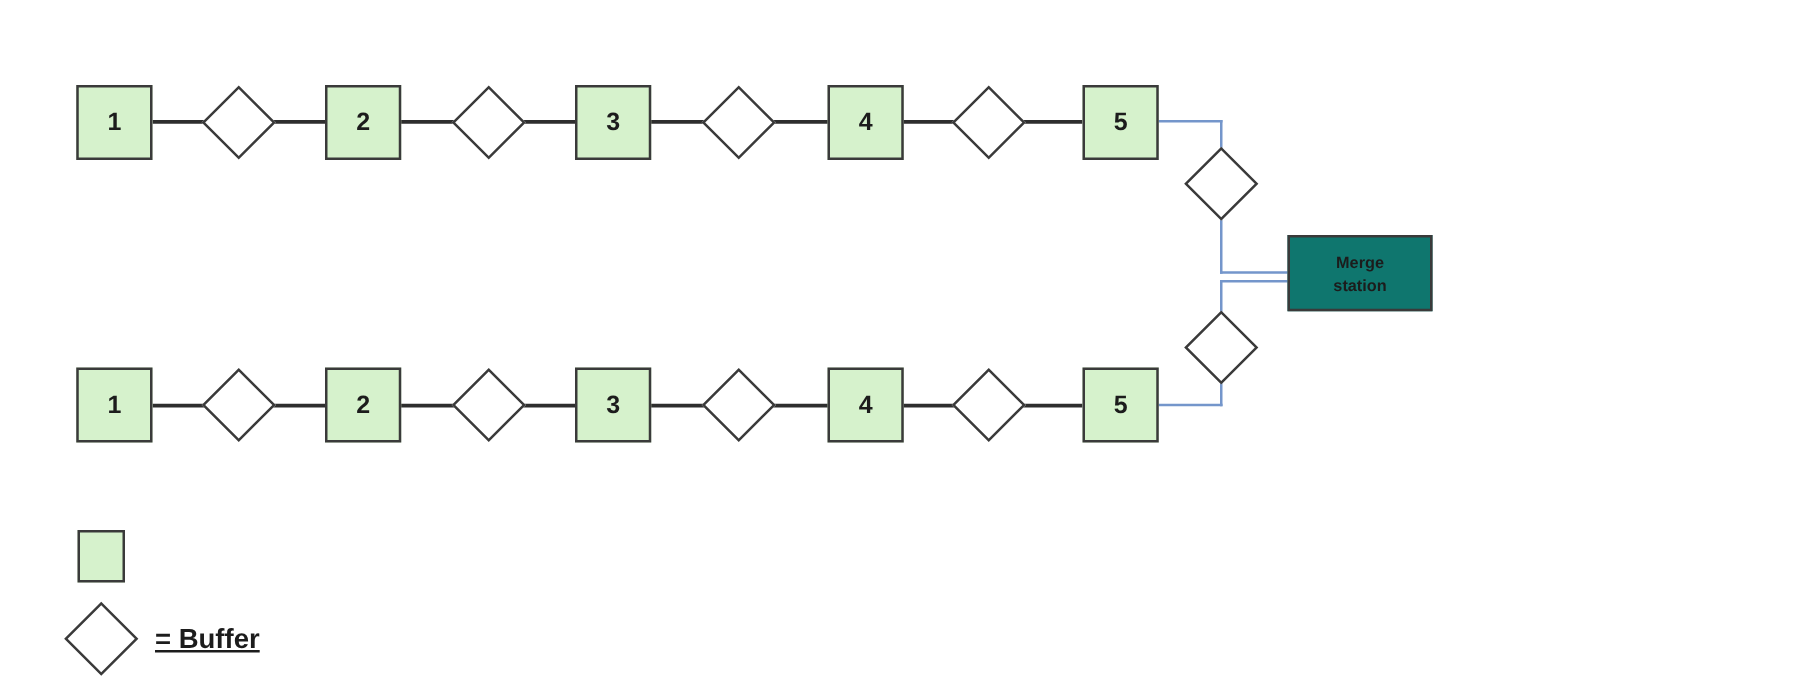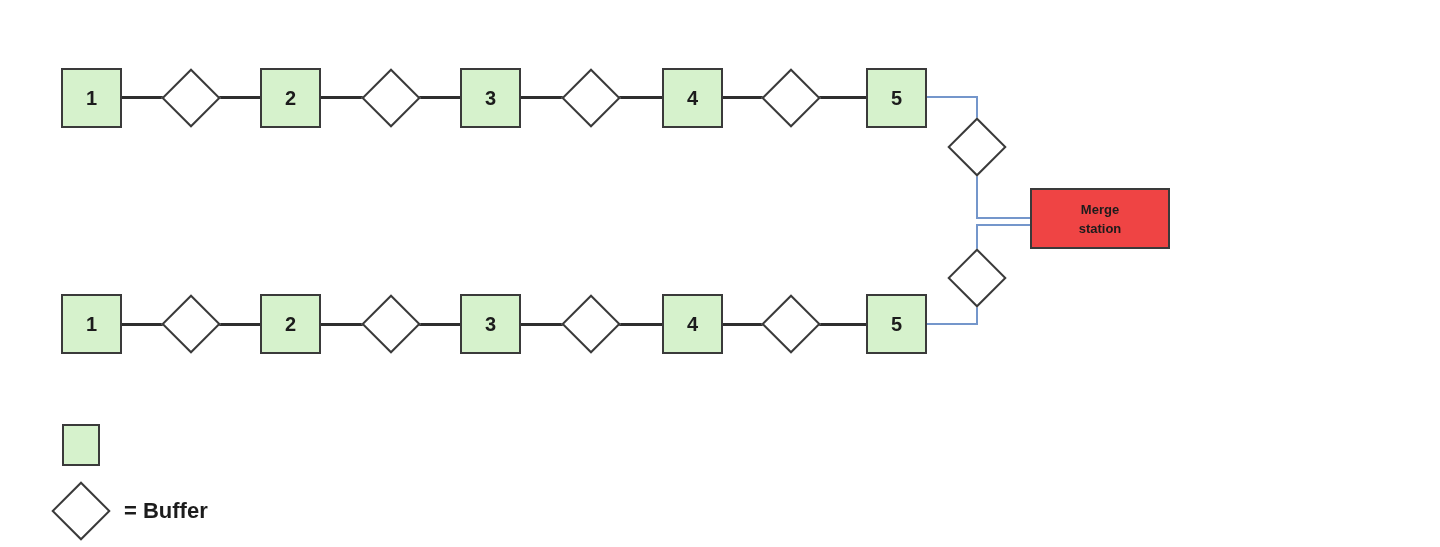--- a/index.html
+++ b/index.html
@@ -67,24 +67,24 @@
   .dx3 { left: 570px; }
   .dx4 { left: 770px; }
   .md1 { left: 956px; top: 126px; }
   .md2 { left: 956px; top: 257px; }
 
   
   .merge {
     position: absolute;
     left: 1030px;
     top: 188px;
-    width: 140px;
+    width: 116px;
     height: 61px;
     box-sizing: border-box;
-    background: #ef4444;
+    background: #0f766e;
     border: 2px solid #3a3a3a;
     display: flex;
     flex-direction: column;
     align-items: center;
     justify-content: center;
     font-size: 13px;
     line-height: 19px;
     font-weight: 600;
     color: #1c1c1c;
     z-index: 2;
@@ -113,21 +113,21 @@
     transform: rotate(45deg);
   }
   .lg-text {
     position: absolute;
     font-size: 22px;
     font-weight: 600;
     color: #1c1c1c;
     white-space: nowrap;
   }
   .lg-text-ws  { left: 120px; top: 431px; }
-  .lg-text-buf { left: 124px; top: 498px; }
+  .lg-text-buf { left: 124px; top: 498px; text-decoration: underline; }
 </style>
 </head>
 <body>
 
 <div id="canvas">
 
   <div class="hline" style="left:122px; top:96px; width:744px;"></div>
 
   <div class="hline" style="left:122px; top:323px; width:744px;"></div>
 

